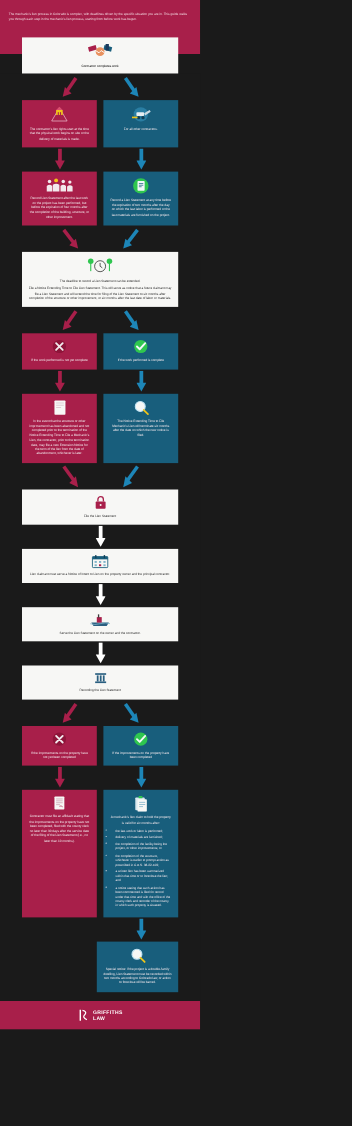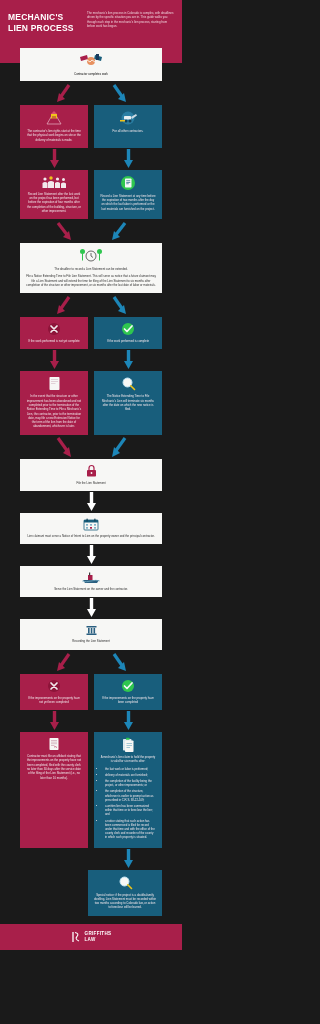--- a/index.html
+++ b/index.html
@@ -147,21 +147,20 @@
     letter-spacing: 0.3px;
   }
   .footer-logo-text .l2 { font-weight: bold; }
 </style>
 </head>
 <body>
 
 <div class="infographic">
 
   <div class="header">
-    <div class="header-title">MECHANIC'S LIEN PROCESS</div>
     <div class="header-intro">The mechanic's lien process in Colorado is complex, with deadlines driven by the specific situation you are in. This guide walks you through each step in the mechanic's lien process, starting from before work has begun.</div>
   </div>
 
   <div class="hero-wrap">
     <div class="hero-card">
       <svg class="icon" width="26" height="16" viewBox="0 0 52 32">
         <path d="M4 8 L18 4 L20 12 L6 16 Z" fill="#a81f4a"></path>
         <path d="M48 8 L34 4 L32 12 L46 16 Z" fill="#185e7c"></path>
         <circle cx="26" cy="16" r="8" fill="#e8915f"></circle>
         <path d="M18 14 L24 18 L28 14 L34 18" stroke="#fff" stroke-width="1.6" fill="none"></path>

